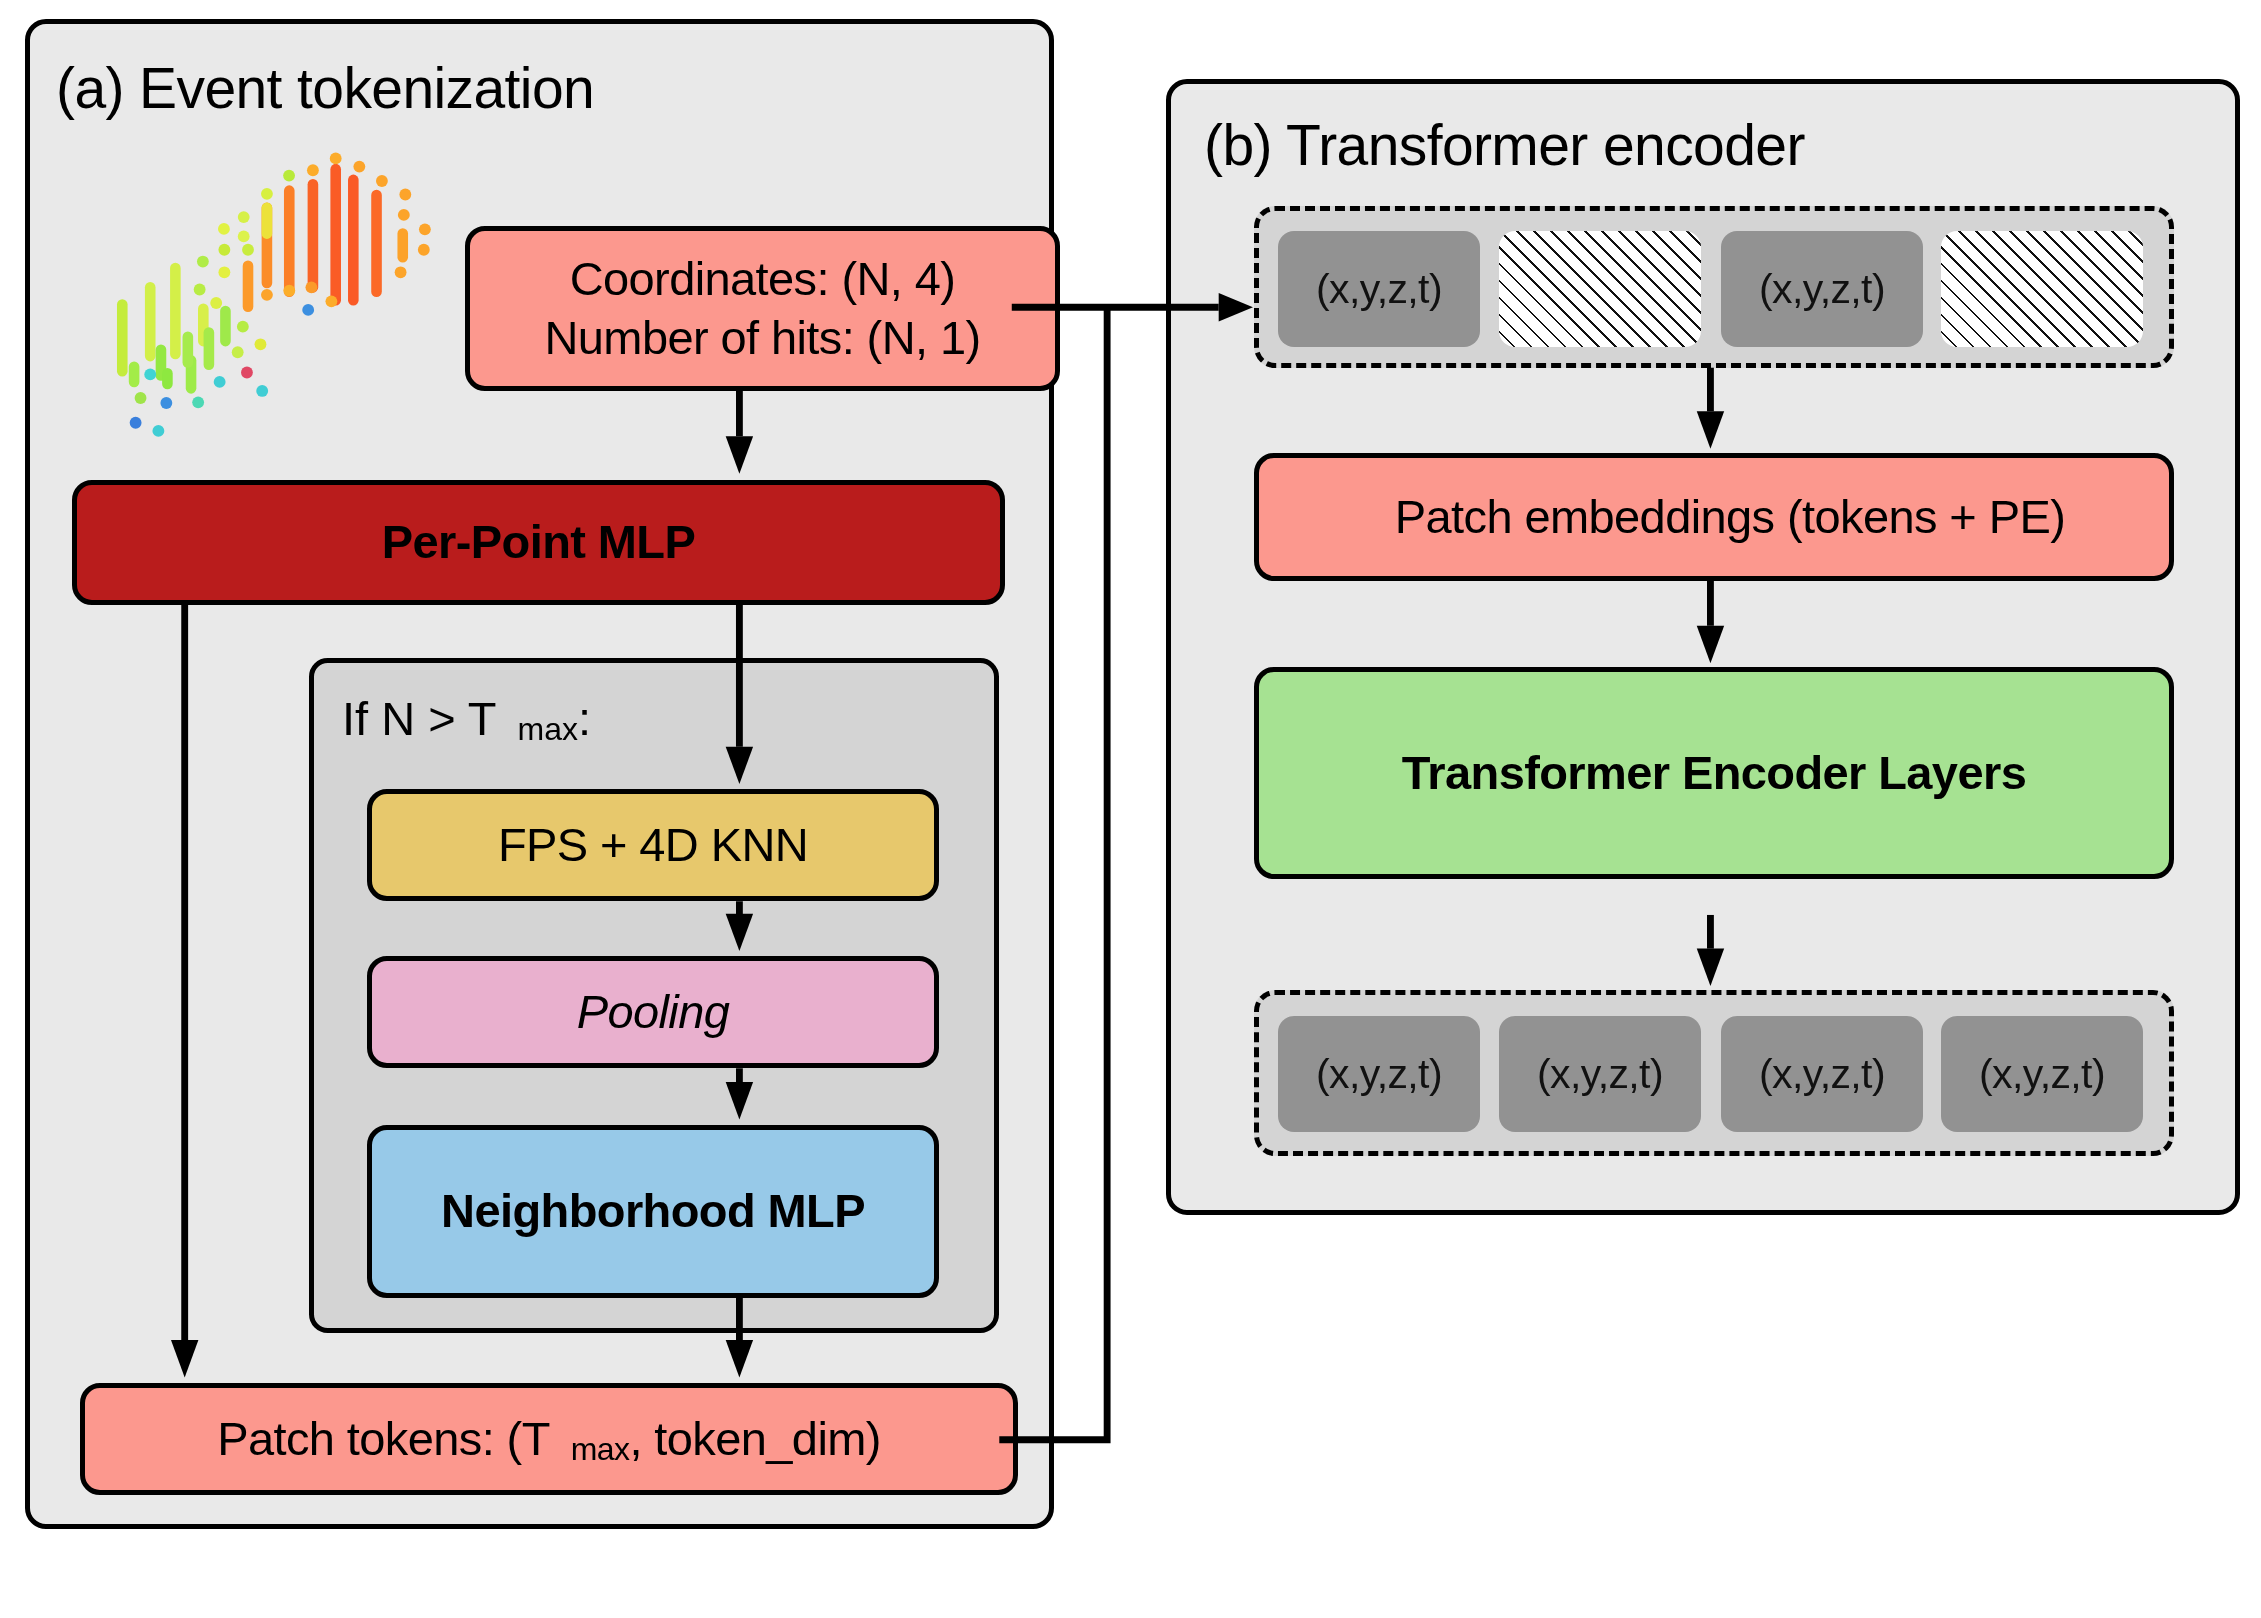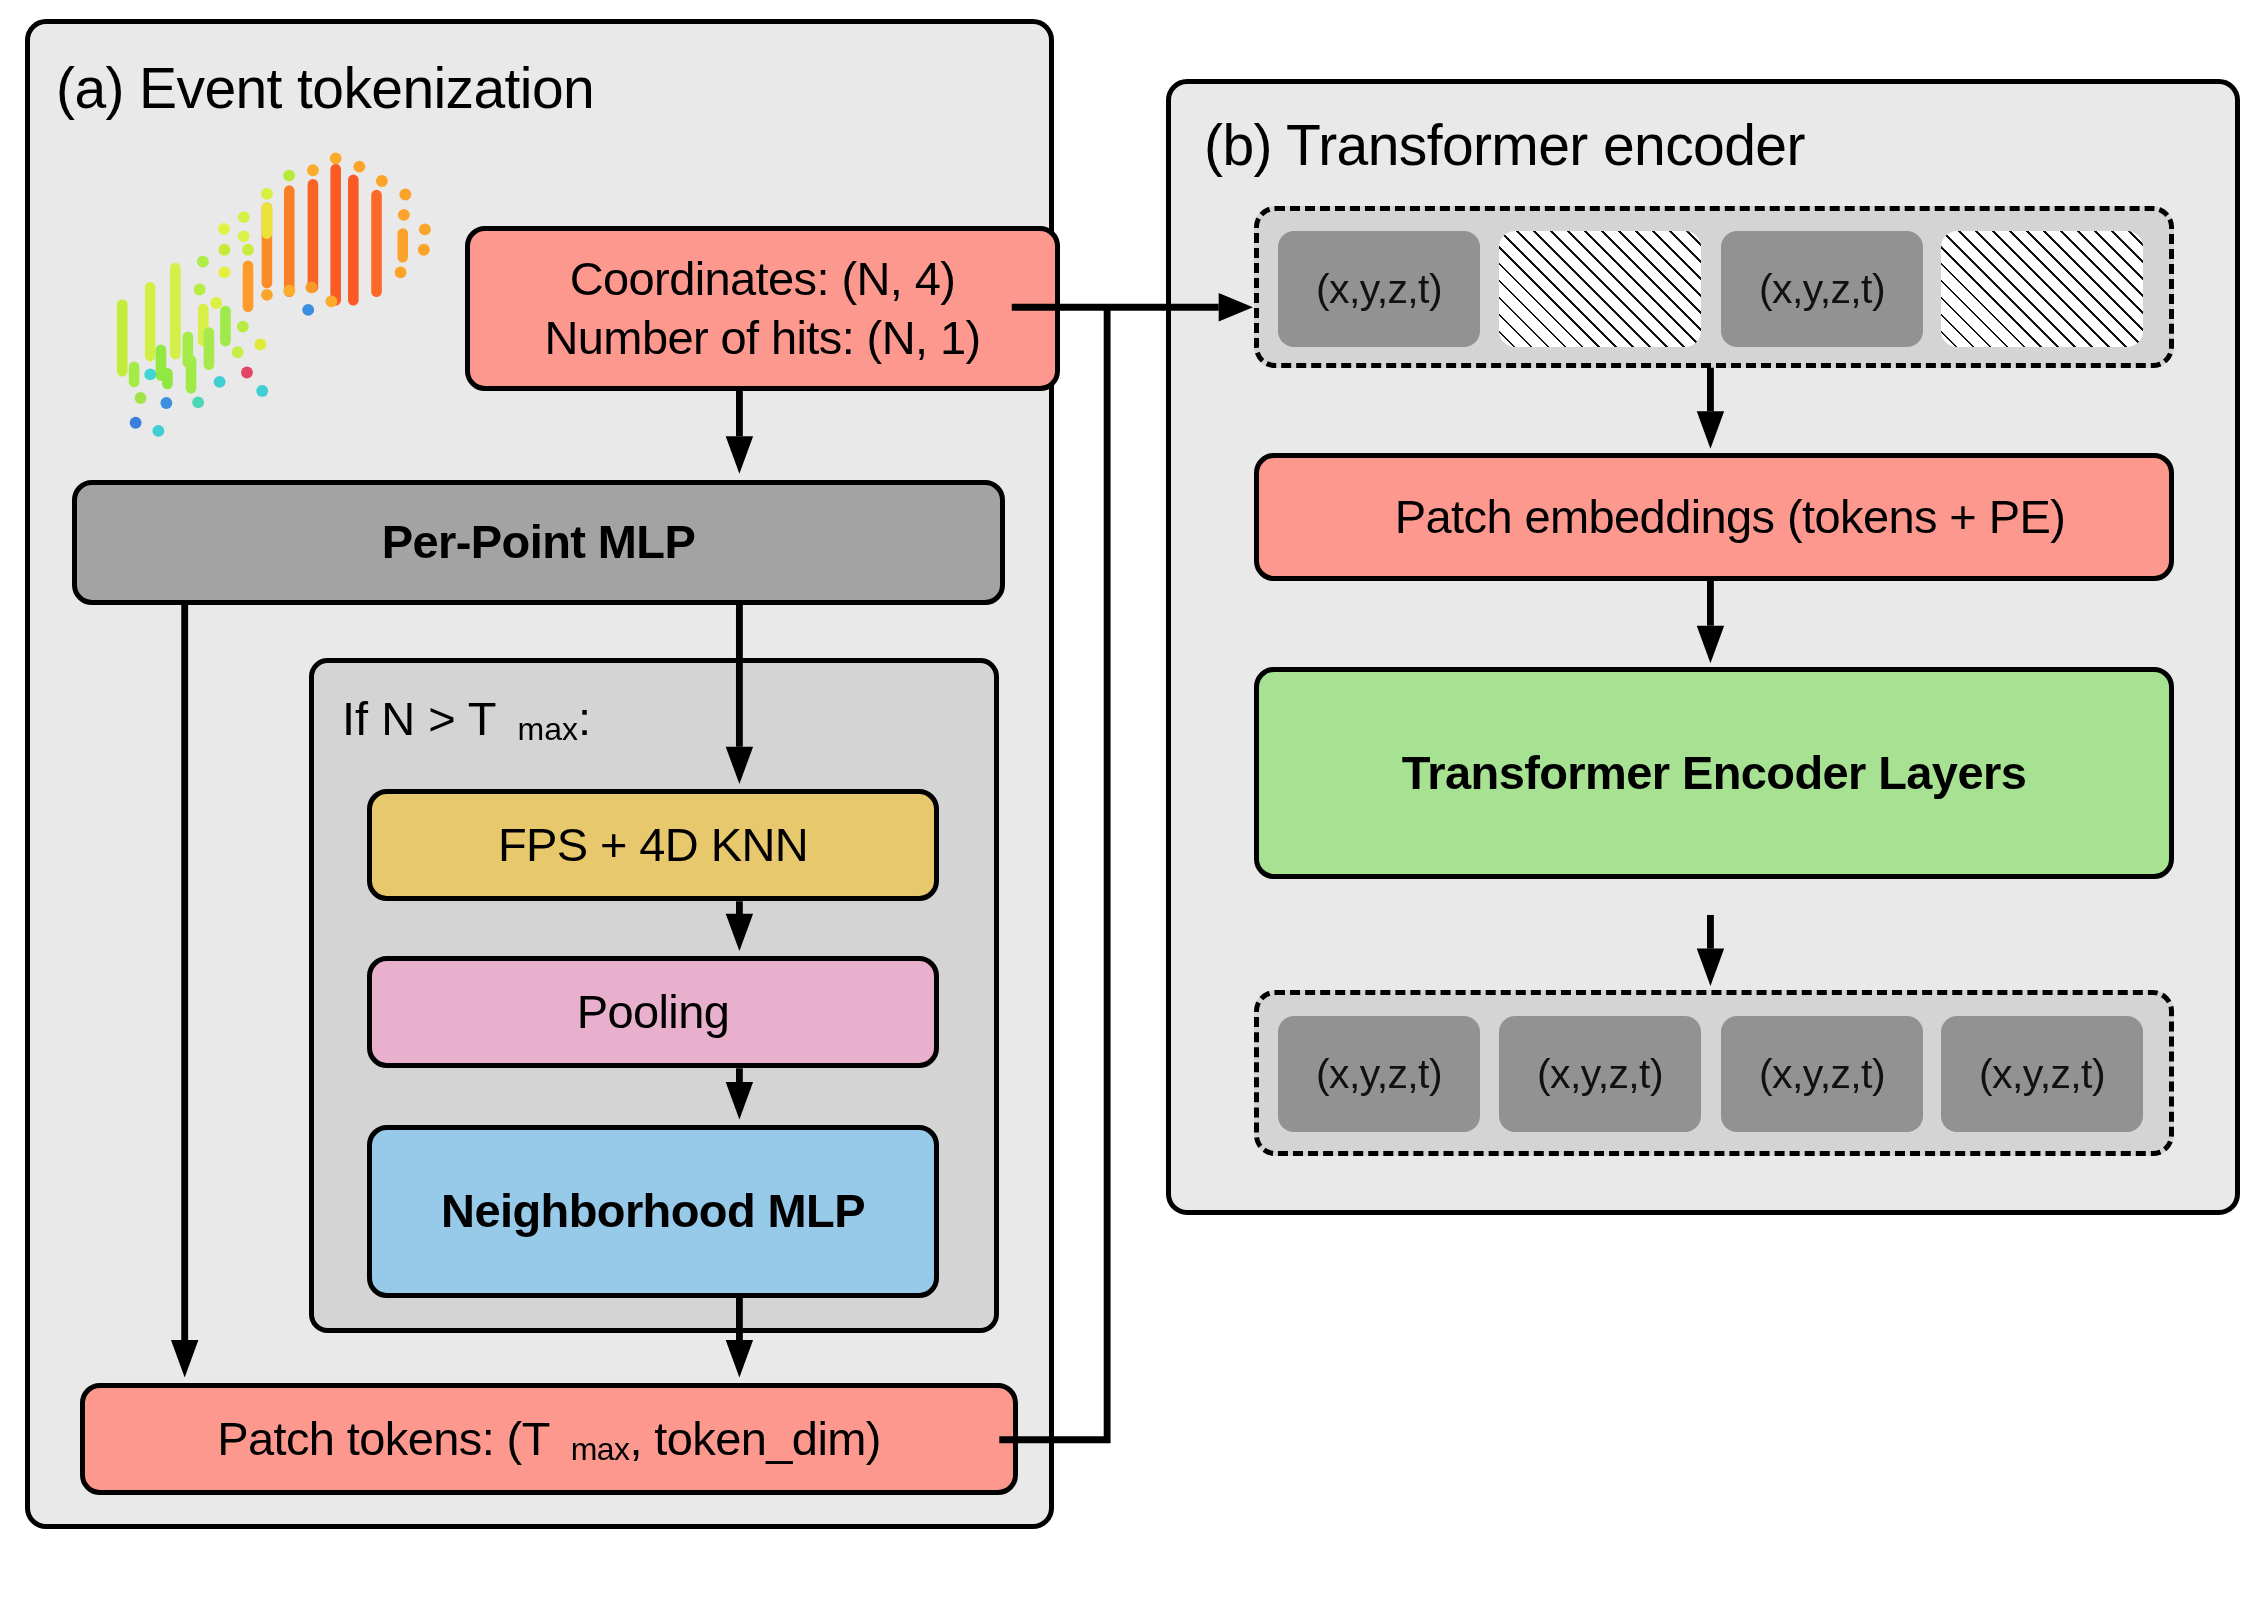--- a/index.html
+++ b/index.html
@@ -4,24 +4,24 @@
 <style>
   html, body { margin:0; padding:0; background:#ffffff; }
   body { width:2261px; height:1618px; position:relative; overflow:hidden;
          font-family:"Liberation Sans", "DejaVu Sans", sans-serif; color:#000; }
   .panel { position:absolute; background:#e9e9e9; border:5.6px solid #000; border-radius:21px; box-sizing:border-box; }
   .panel-title { position:absolute; font-size:57px; white-space:nowrap; letter-spacing:-0.6px; }
   .box { position:absolute; border:5.6px solid #000; border-radius:20px; box-sizing:border-box;
          display:flex; align-items:center; justify-content:center; text-align:center; font-size:47px; line-height:1.25; letter-spacing:-0.6px; }
   .bold { font-weight:bold; }
   .salmon { background:#fc988e; }
-  .blue { background:#a3a3a3; }
+  .blue { background:#b91c1c; }
   .blue2 { background:#97c9e8; }
   .yellow { background:#e7c86c; }
-  .pink { background:#e9b0ce; }
+  .pink { background:#e9b0ce;font-style:italic; }
   .green { background:#a6e292; }
   .inner-panel { position:absolute; background:#d4d4d4; border:5.6px solid #000; border-radius:18.7px; box-sizing:border-box; }
   .cond { position:absolute; font-size:47px; white-space:nowrap; }
   .cond sub, .sub { font-size:32px; vertical-align:-5px;margin-left:21px; }
   .token-row { position:absolute; background:#d4d4d4; border:5.6px dashed #000; border-radius:21px; box-sizing:border-box; }
   .token { position:absolute; border-radius:16px; box-sizing:border-box; display:flex; align-items:center; justify-content:center;
            font-size:41px; letter-spacing:-0.6px; color:#111; }
   .token.filled { background:#929292; }
   .token.masked { background:#fff repeating-linear-gradient(45deg, #fff 0 10px, #111 10px 12px); }
   svg.overlay { position:absolute; left:0; top:0; }

